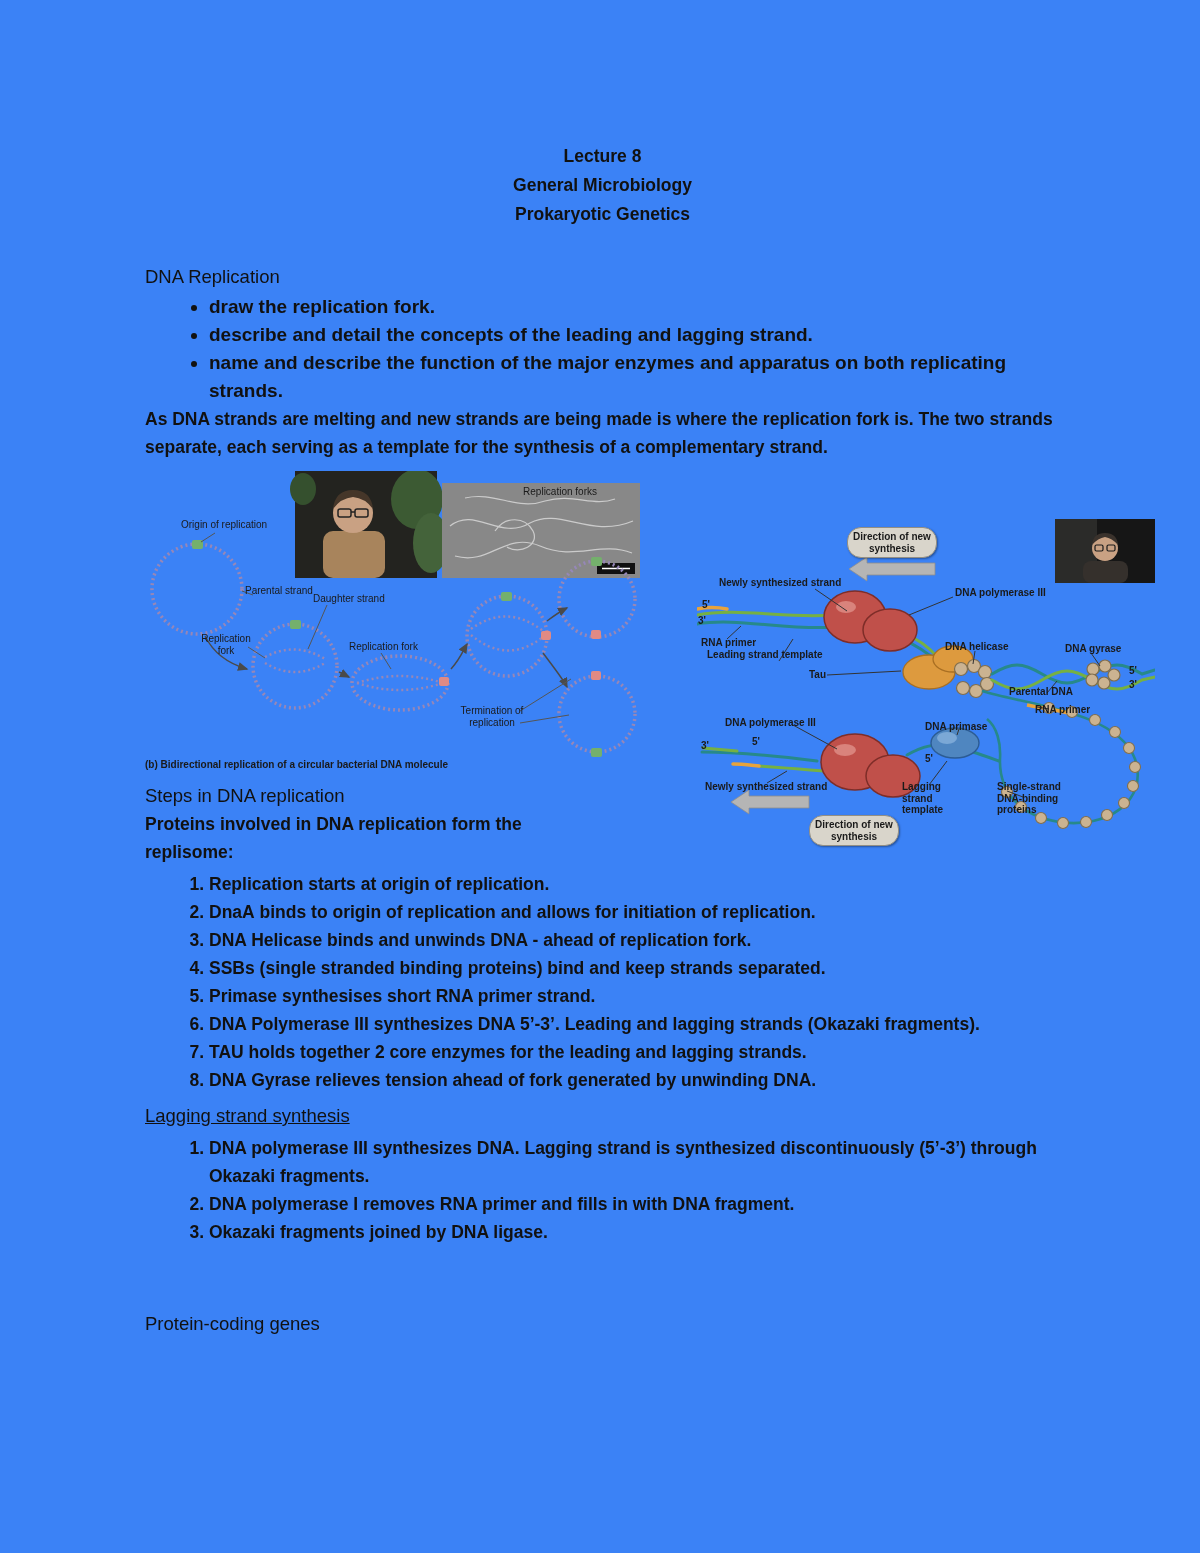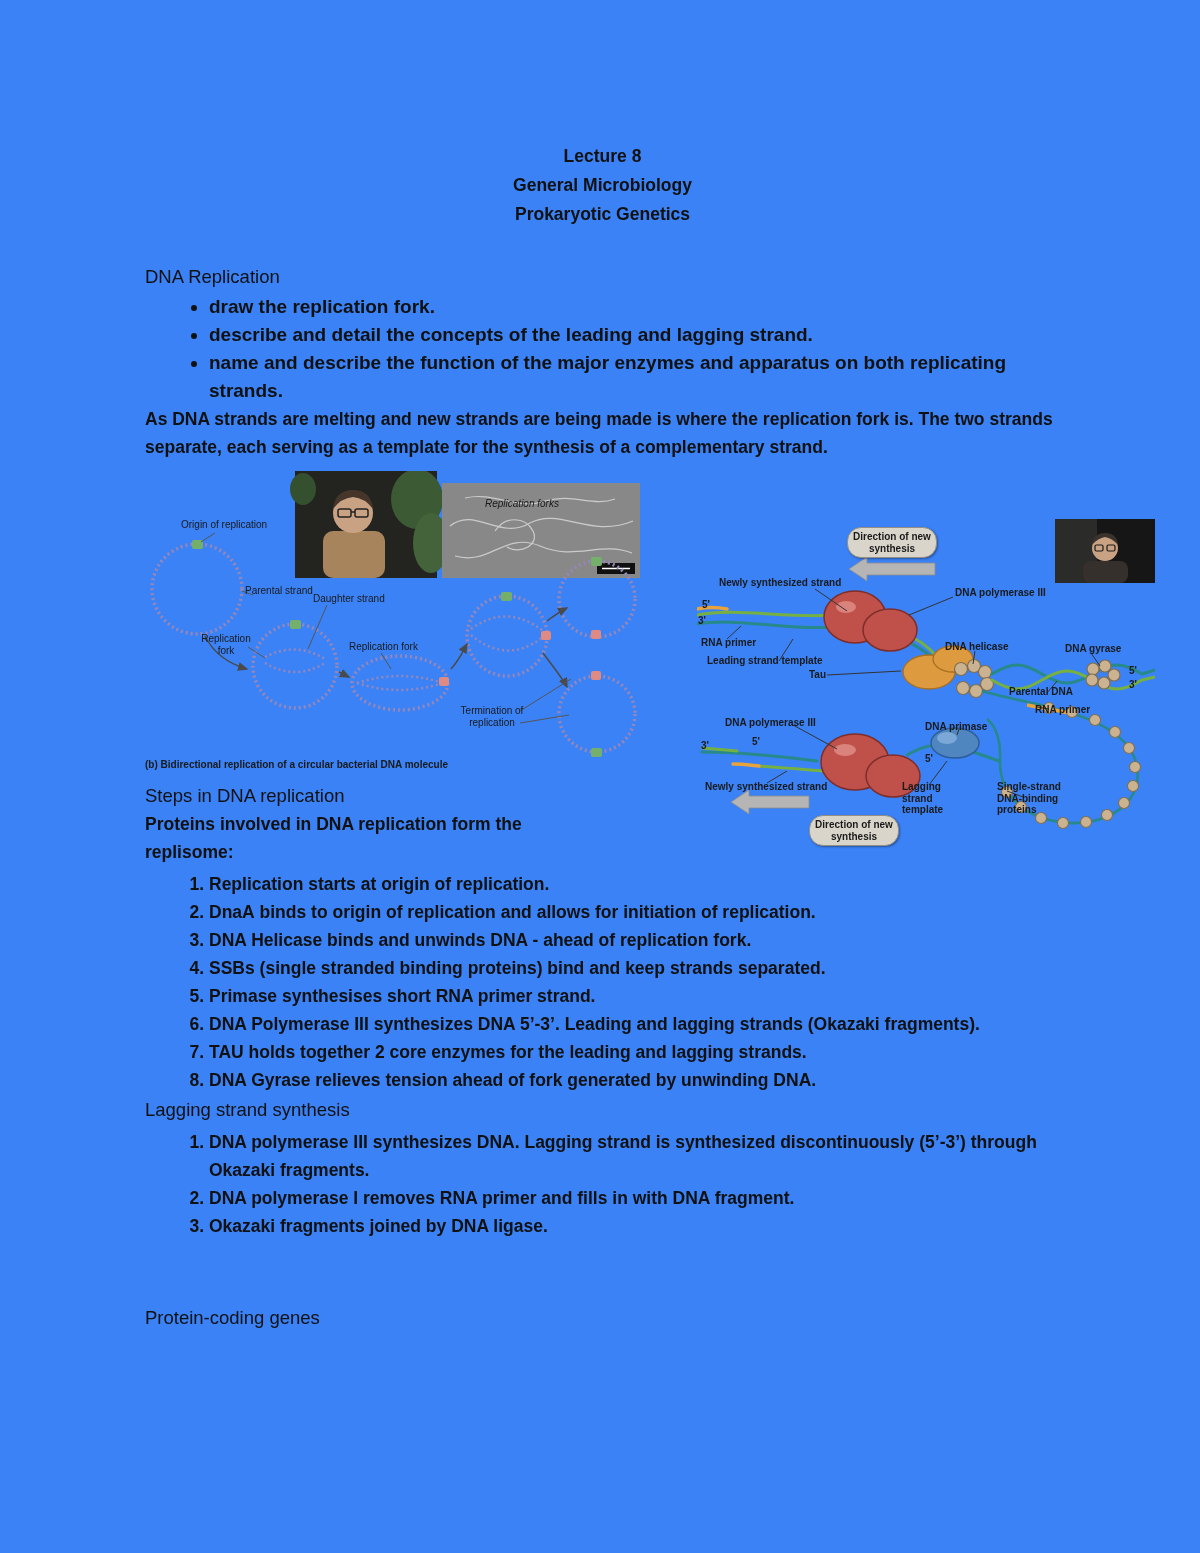--- a/index.html
+++ b/index.html
@@ -44,21 +44,21 @@
     font-weight:700; font-size:9.5px;
   }
 
   .steps-head, .lagging-head, .footer-head {
     font-size:18.5px; font-weight:400; line-height:28px;
   }
   .steps-head { margin-top:4px; }
   .steps-intro { max-width:440px; }
   ol.steps-list, ol.lagging-list { list-style:decimal; padding-left:64px; margin-top:4px; }
   ol.steps-list li, ol.lagging-list li { font-size:17.5px; font-weight:700; line-height:28px; }
-  .lagging-head { margin-top:2px; }
+  .lagging-head { margin-top:8px;text-decoration:underline; }
   .footer-head { margin-top:64px; }
 </style>
 </head>
 <body>
 
 <div class="page">
   <div class="content">
 
     <div class="title-block">
       <div>Lecture 8</div>
@@ -155,21 +155,21 @@
             <line x1="70" y1="62" x2="56" y2="71"></line>
             <line x1="108" y1="124" x2="97" y2="120"></line>
             <line x1="182" y1="134" x2="163" y2="178"></line>
             <line x1="103" y1="176" x2="120" y2="187"></line>
             <line x1="236" y1="182" x2="246" y2="198"></line>
             <line x1="375" y1="240" x2="426" y2="208"></line>
             <line x1="375" y1="252" x2="424" y2="244"></line>
           </g>
         </svg>
 
-        <div class="lbl" style="left:340px; top:27px; width:112px; text-align:left;font-style:italic;">Replication forks</div>
+        <div class="lbl" style="left:340px; top:15px; width:112px; text-align:right;">Replication forks</div>
         <div class="lbl" style="left:36px; top:48px; width:120px;">Origin of replication</div>
         <div class="lbl" style="left:100px; top:114px; width:80px;">Parental strand</div>
         <div class="lbl" style="left:168px; top:122px; width:90px;">Daughter strand</div>
         <div class="lbl" style="left:52px; top:162px; width:58px; text-align:center;">Replication fork</div>
         <div class="lbl" style="left:204px; top:170px; width:90px;">Replication fork</div>
         <div class="lbl" style="left:308px; top:234px; width:78px; text-align:center;">Termination of replication</div>
         <div class="lbl caption" style="left:0px; top:288px; width:480px;">(b) Bidirectional replication of a circular bacterial DNA molecule</div>
       </div>
 
       <div class="fig fig-right">
@@ -287,21 +287,21 @@
             <line x1="326" y1="278" x2="310" y2="272"></line>
           </g>
         </svg>
 
         <div class="lbl dirbox" style="left:150px; top:8px; width:90px;">Direction of new synthesis</div>
         <div class="lbl" style="left:22px; top:58px; width:130px;">Newly synthesized strand</div>
         <div class="lbl" style="left:258px; top:68px; width:110px;">DNA polymerase III</div>
         <div class="lbl" style="left:5px; top:80px;">5'</div>
         <div class="lbl" style="left:1px; top:96px;">3'</div>
         <div class="lbl" style="left:4px; top:118px; width:70px;">RNA primer</div>
-        <div class="lbl bold" style="left:10px; top:136px; width:160px;">Leading strand template</div>
+        <div class="lbl bold" style="left:10px; top:130px; width:160px;">Leading strand template</div>
         <div class="lbl" style="left:112px; top:150px;">Tau</div>
         <div class="lbl" style="left:248px; top:122px; width:80px;">DNA helicase</div>
         <div class="lbl" style="left:368px; top:124px; width:70px;">DNA gyrase</div>
         <div class="lbl" style="left:432px; top:146px;">5'</div>
         <div class="lbl" style="left:432px; top:160px;">3'</div>
         <div class="lbl" style="left:312px; top:167px; width:80px;">Parental DNA</div>
         <div class="lbl" style="left:338px; top:185px; width:70px;">RNA primer</div>
         <div class="lbl" style="left:28px; top:198px; width:110px;">DNA polymerase III</div>
         <div class="lbl" style="left:228px; top:202px; width:80px;">DNA primase</div>
         <div class="lbl" style="left:4px; top:221px;">3'</div>

